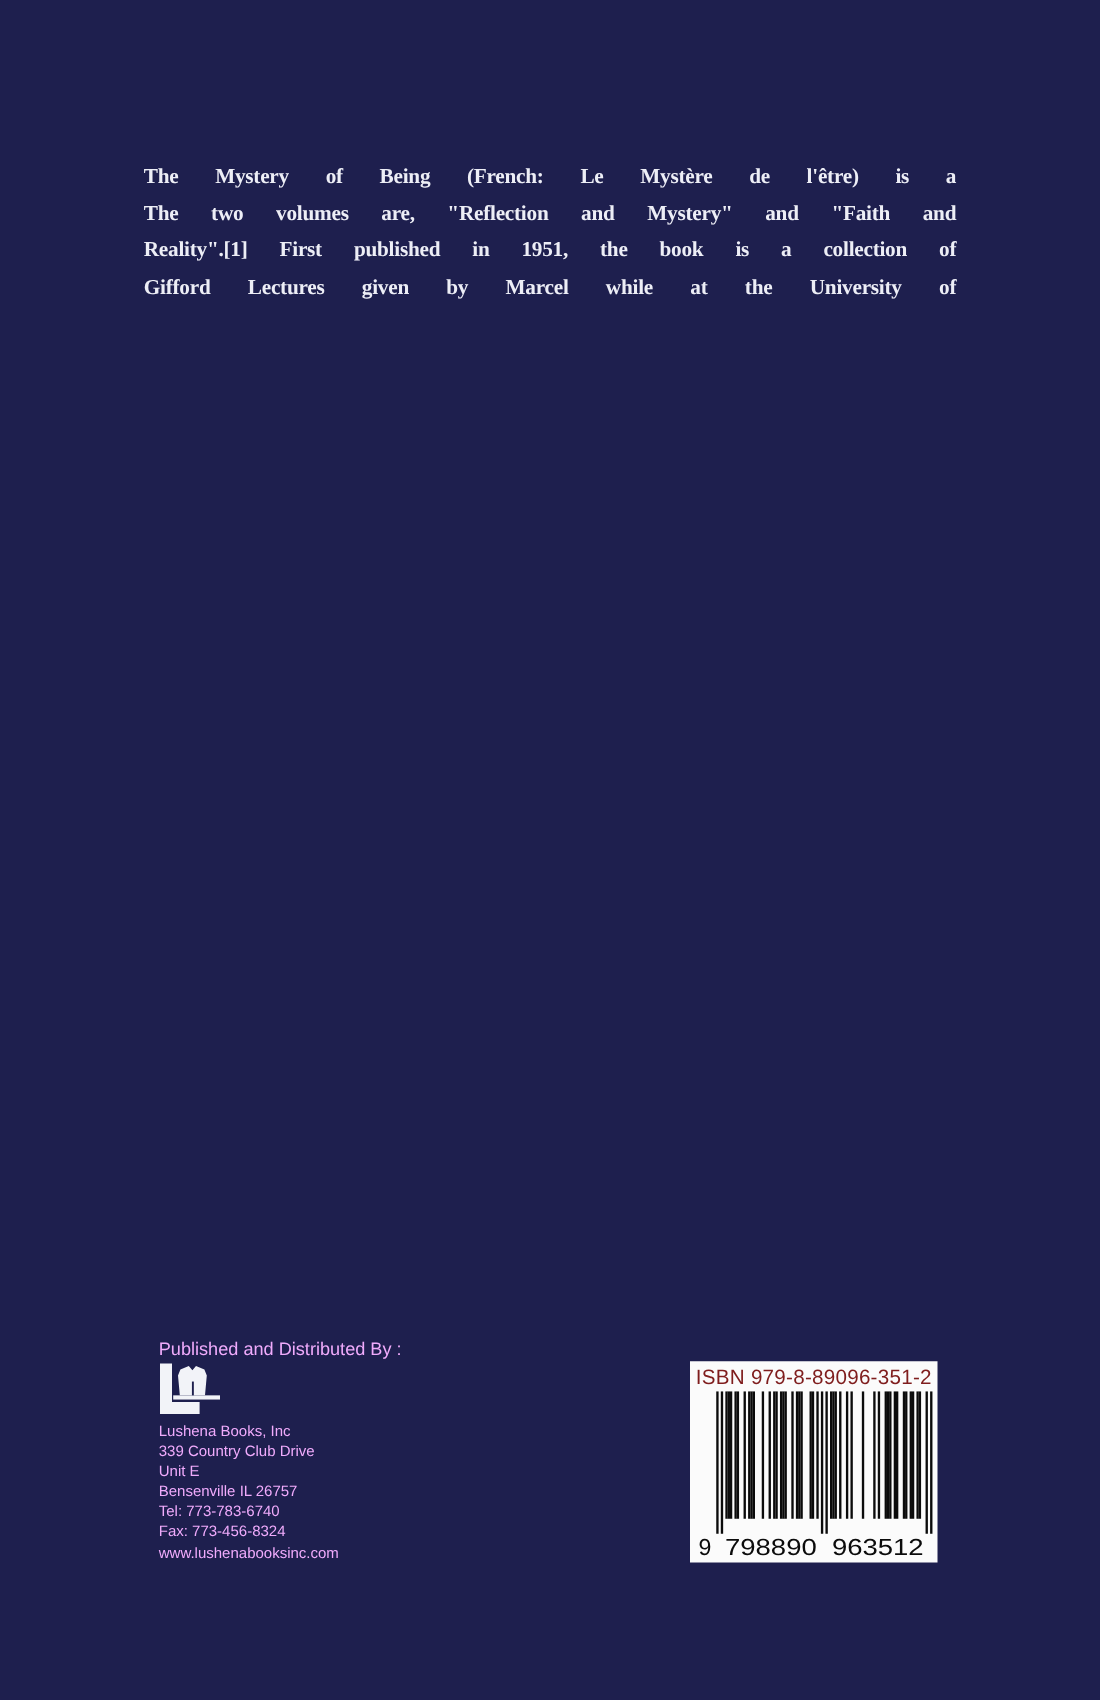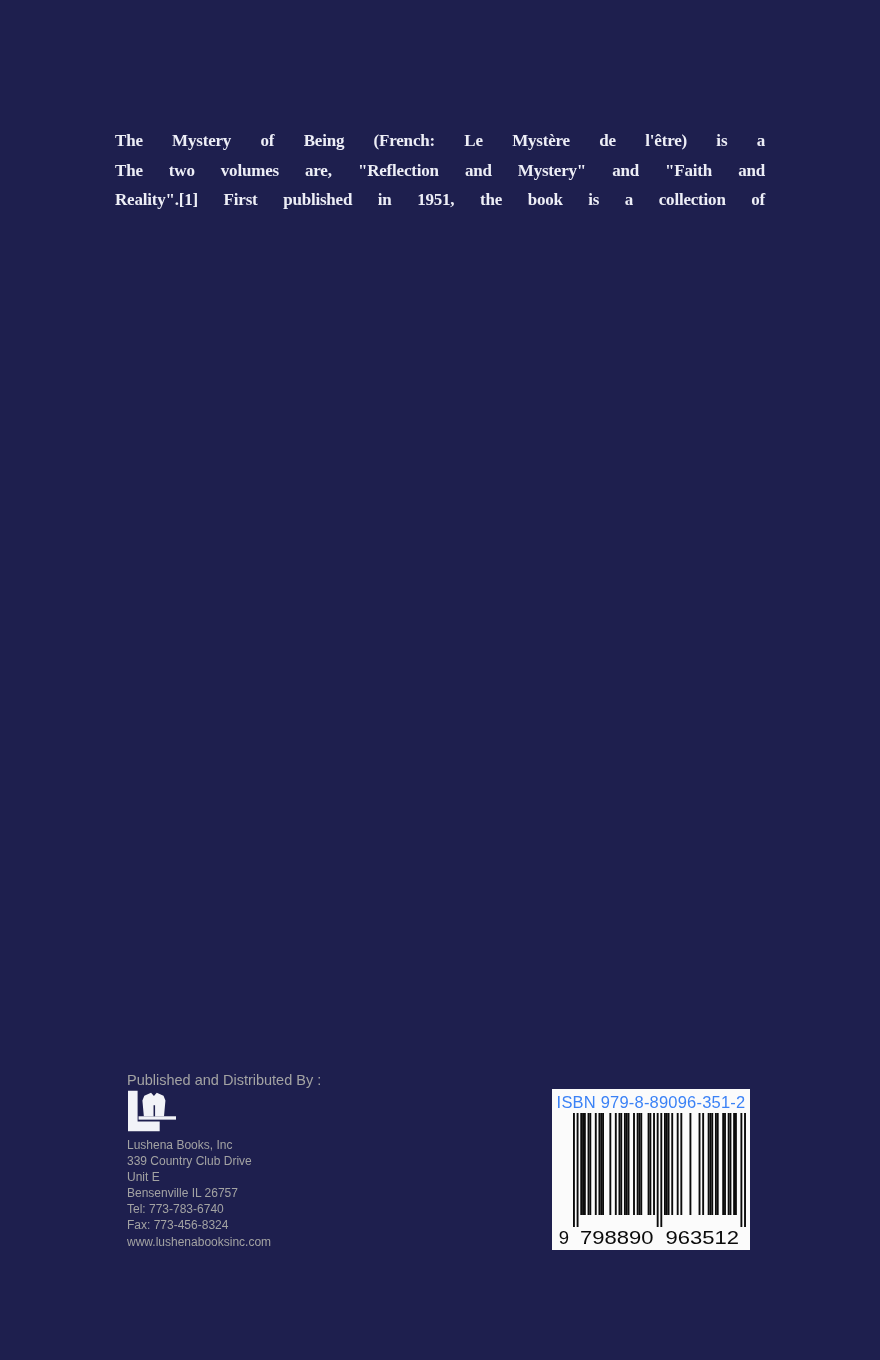--- a/index.html
+++ b/index.html
@@ -36,21 +36,21 @@
   .syn-line.last {
     text-align: center;
     text-align-last: center;
   }
 
   
   .publisher {
     position: absolute;
     left: 127px;
     top: 1072px;
-    color: #a3a3a3;
+    color: #f0abfc;
   }
   .pub-heading {
     font-size: 14.5px;
     line-height: 16px;
     margin-bottom: 2px;
   }
   .pub-logo {
     display: block;
     margin: 2px 0 5px 1px;
   }
@@ -64,41 +64,42 @@
     position: absolute;
     left: 552px;
     top: 1089px;
     width: 198px;
     height: 161px;
     background: #fbfbfb;
     box-sizing: border-box;
     padding-top: 3px;
   }
   .isbn-text {
-    color: #3b82f6;
+    color: #7f1d1d;
     font-size: 16.5px;
     line-height: 20px;
     letter-spacing: 0.2px;
     text-align: center;
     white-space: nowrap;
   }
   .barcode-svg {
     display: block;
     margin: 1px auto 0 auto;
   }
 </style>
 </head>
 <body>
 
 <div class="cover">
 
   <div class="synopsis">
     <div class="syn-line">The Mystery of Being (French: Le Mystère de l'être) is a</div>
     <div class="syn-line">The two volumes are, "Reflection and Mystery" and "Faith and</div>
     <div class="syn-line">Reality".[1] First published in 1951, the book is a collection of</div>
+    <div class="syn-line">Gifford Lectures given by Marcel while at the University of</div>
   </div>
 
   <div class="publisher">
     <div class="pub-heading">Published and Distributed By :</div>
 
     <svg class="pub-logo" width="48" height="42" viewBox="0 0 50 42" aria-hidden="true">
 
       <path d="M0,0 h10 v32 h23 v10 h-33 z" fill="#f2f3f8"></path>
 
       <rect x="11" y="26.5" width="39" height="3.5" fill="#f2f3f8"></rect>

